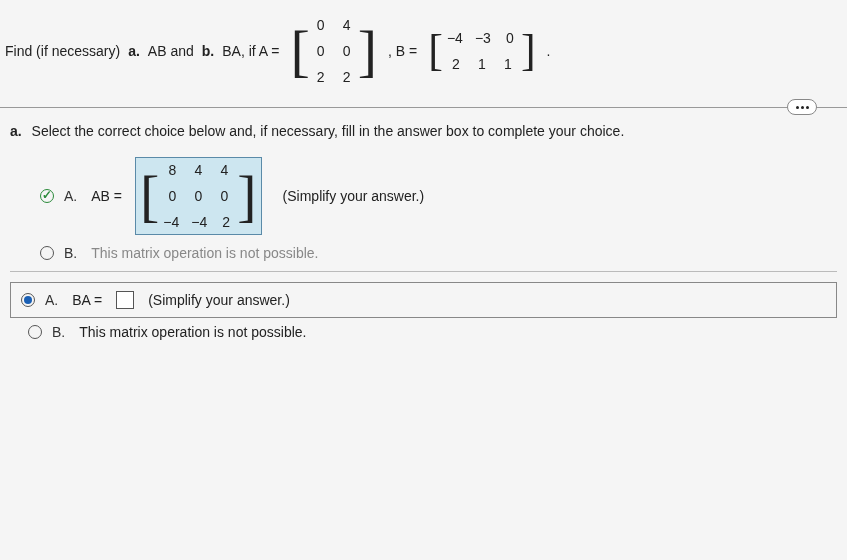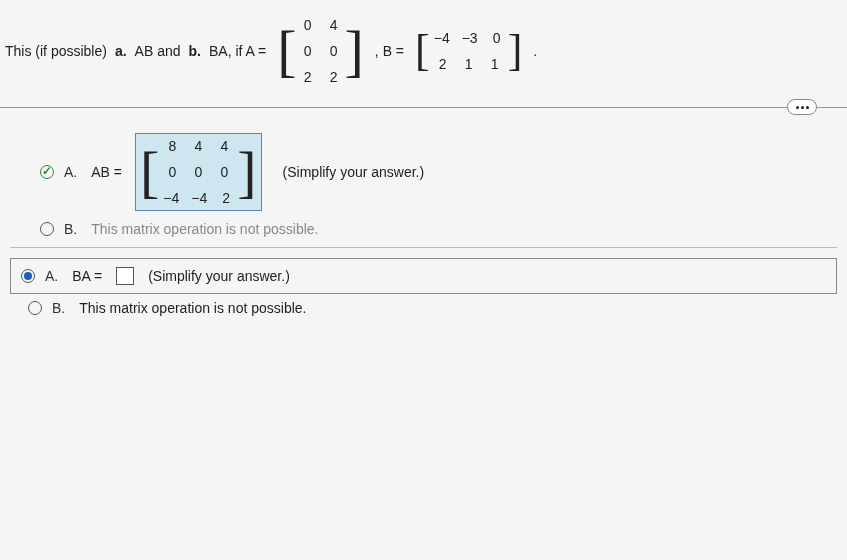--- a/index.html
+++ b/index.html
@@ -121,21 +121,21 @@
       vertical-align: middle;
       margin: 0 4px;
       background: #fff;
     }
     .part-b-instruction { margin: 14px 0 10px 0; }
   </style>
 </head>
 <body>
 
 <div class="header-section">
-  <span class="prompt-text">This (if possible)</span>
+  <span class="prompt-text">Find (if necessary)</span>
   <b>a.</b>
   <span>AB and</span>
   <b>b.</b>
   <span>BA, if A =</span>
 
   <div class="matrix">
     <span class="bracket">[</span>
     <div class="matrix-inner">
       <div class="matrix-row">
         <span class="matrix-cell">0</span>
@@ -175,20 +175,24 @@
   <span>.</span>
 </div>
 
 <div class="question-area">
   <div class="dots-icon">
     <span></span>
       <span></span>
       <span></span>
   </div>
 
+  <div class="instruction">
+    <span class="part-label">a.</span>
+    <span>Select the correct choice below and, if necessary, fill in the answer box to complete your choice.</span>
+  </div>
 
   <div class="choice-row">
     <div class="radio green-check"></div>
     <span class="choice-label">A.</span>
     <span>AB =</span>
 
     <div class="matrix answer-matrix">
       <span class="bracket">[</span>
       <div class="matrix-inner">
         <div class="matrix-row">

